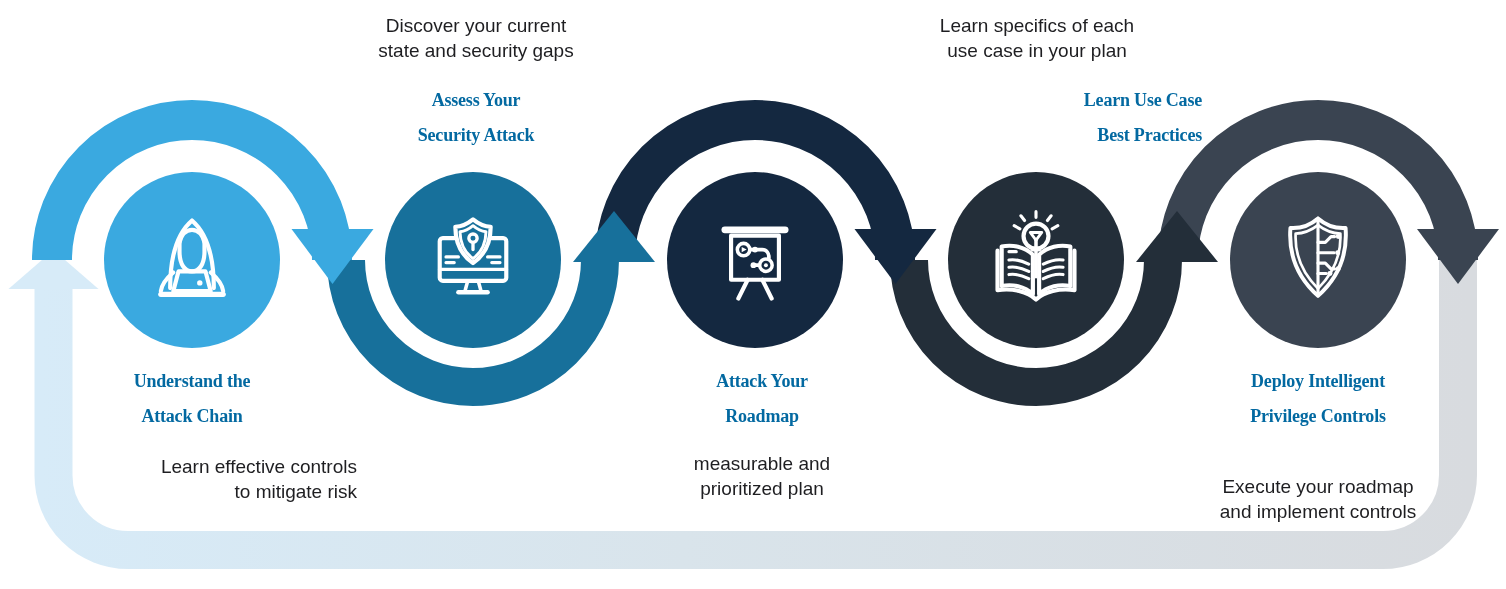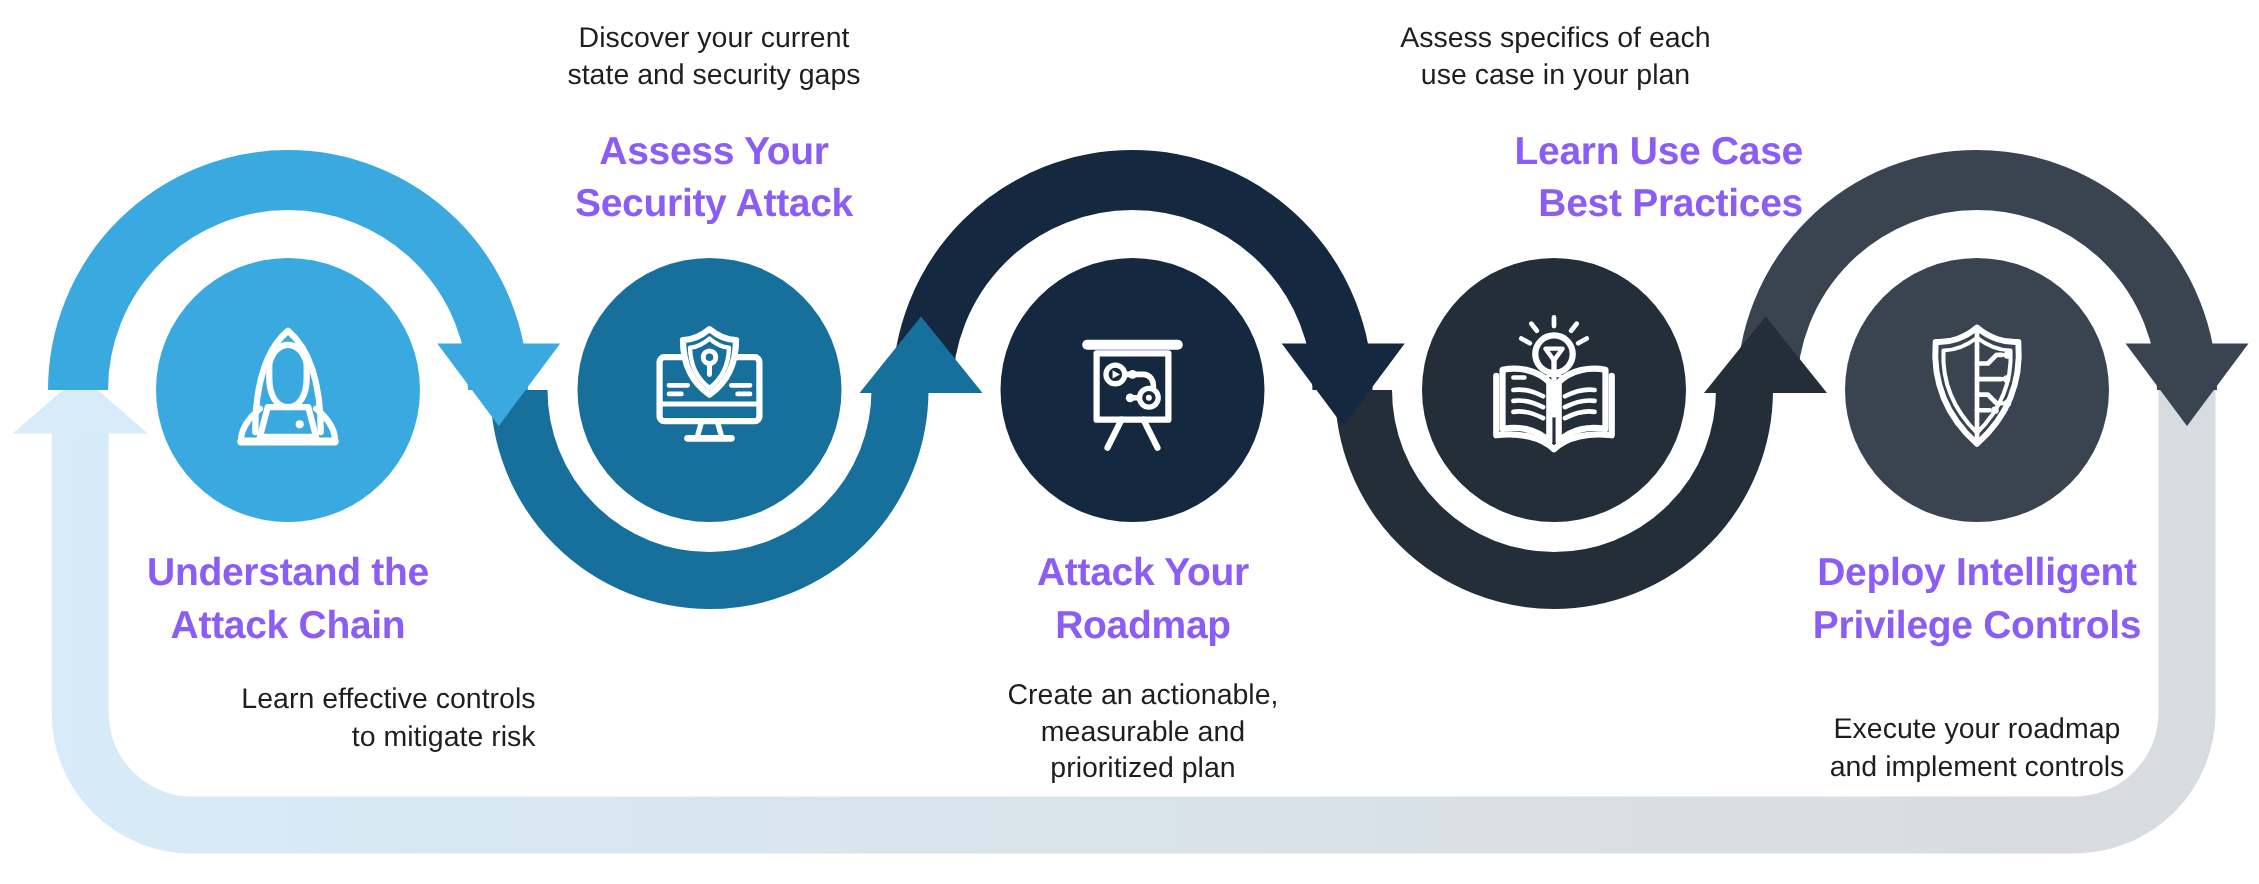--- a/index.html
+++ b/index.html
@@ -6,25 +6,25 @@
   .canvas{
     position:relative;
     width:1506px;height:589px;
     background:#ffffff;
     overflow:hidden;
     font-family:"Liberation Sans", sans-serif;
   }
   .flow-svg{position:absolute;left:0;top:0;width:1506px;height:589px;}
   .txt{position:absolute;width:330px;text-align:center;}
   .title{
-    font-family:Liberation Sans, sans-serif;
+    font-family:Liberation Serif, serif;
     font-weight:bold;
-    font-size:26px;
+    font-size:18px;
     line-height:35px;
-    color:#8b5cf6;
+    color:#0369a1;
     letter-spacing:-0.2px;
   }
   .body-txt{
     font-size:19px;
     line-height:24.5px;
     color:#1E1E21;
   }
 </style>
 </head>
 <body>
@@ -159,21 +159,21 @@
   <div class="txt body-txt" style="left:311px;top:14px;">
     <div>Discover your current</div>
     <div>state and security gaps</div>
   </div>
   <div class="txt title" style="left:311px;top:83px;">
     <div>Assess Your</div>
     <div>Security Attack</div>
   </div>
 
   <div class="txt body-txt" style="left:872px;top:14px;">
-    <div>Assess specifics of each</div>
+    <div>Learn specifics of each</div>
     <div>use case in your plan</div>
   </div>
   <div class="txt title" style="left:872px;top:83px;text-align:right;">
     <div>Learn Use Case</div>
     <div>Best Practices</div>
   </div>
 
   <div class="txt title" style="left:27px;top:364px;">
     <div>Understand the</div>
     <div>Attack Chain</div>
@@ -181,21 +181,20 @@
   <div class="txt body-txt" style="left:27px;top:455px;text-align:right;">
     <div>Learn effective controls</div>
     <div>to mitigate risk</div>
   </div>
 
   <div class="txt title" style="left:597px;top:364px;">
     <div>Attack Your</div>
     <div>Roadmap</div>
   </div>
   <div class="txt body-txt" style="left:597px;top:452px;">
-    <div>Create an actionable,</div>
     <div>measurable and</div>
     <div>prioritized plan</div>
   </div>
 
   <div class="txt title" style="left:1153px;top:364px;">
     <div>Deploy Intelligent</div>
     <div>Privilege Controls</div>
   </div>
   <div class="txt body-txt" style="left:1153px;top:455px;margin-top:20px;">
     <div>Execute your roadmap</div>

